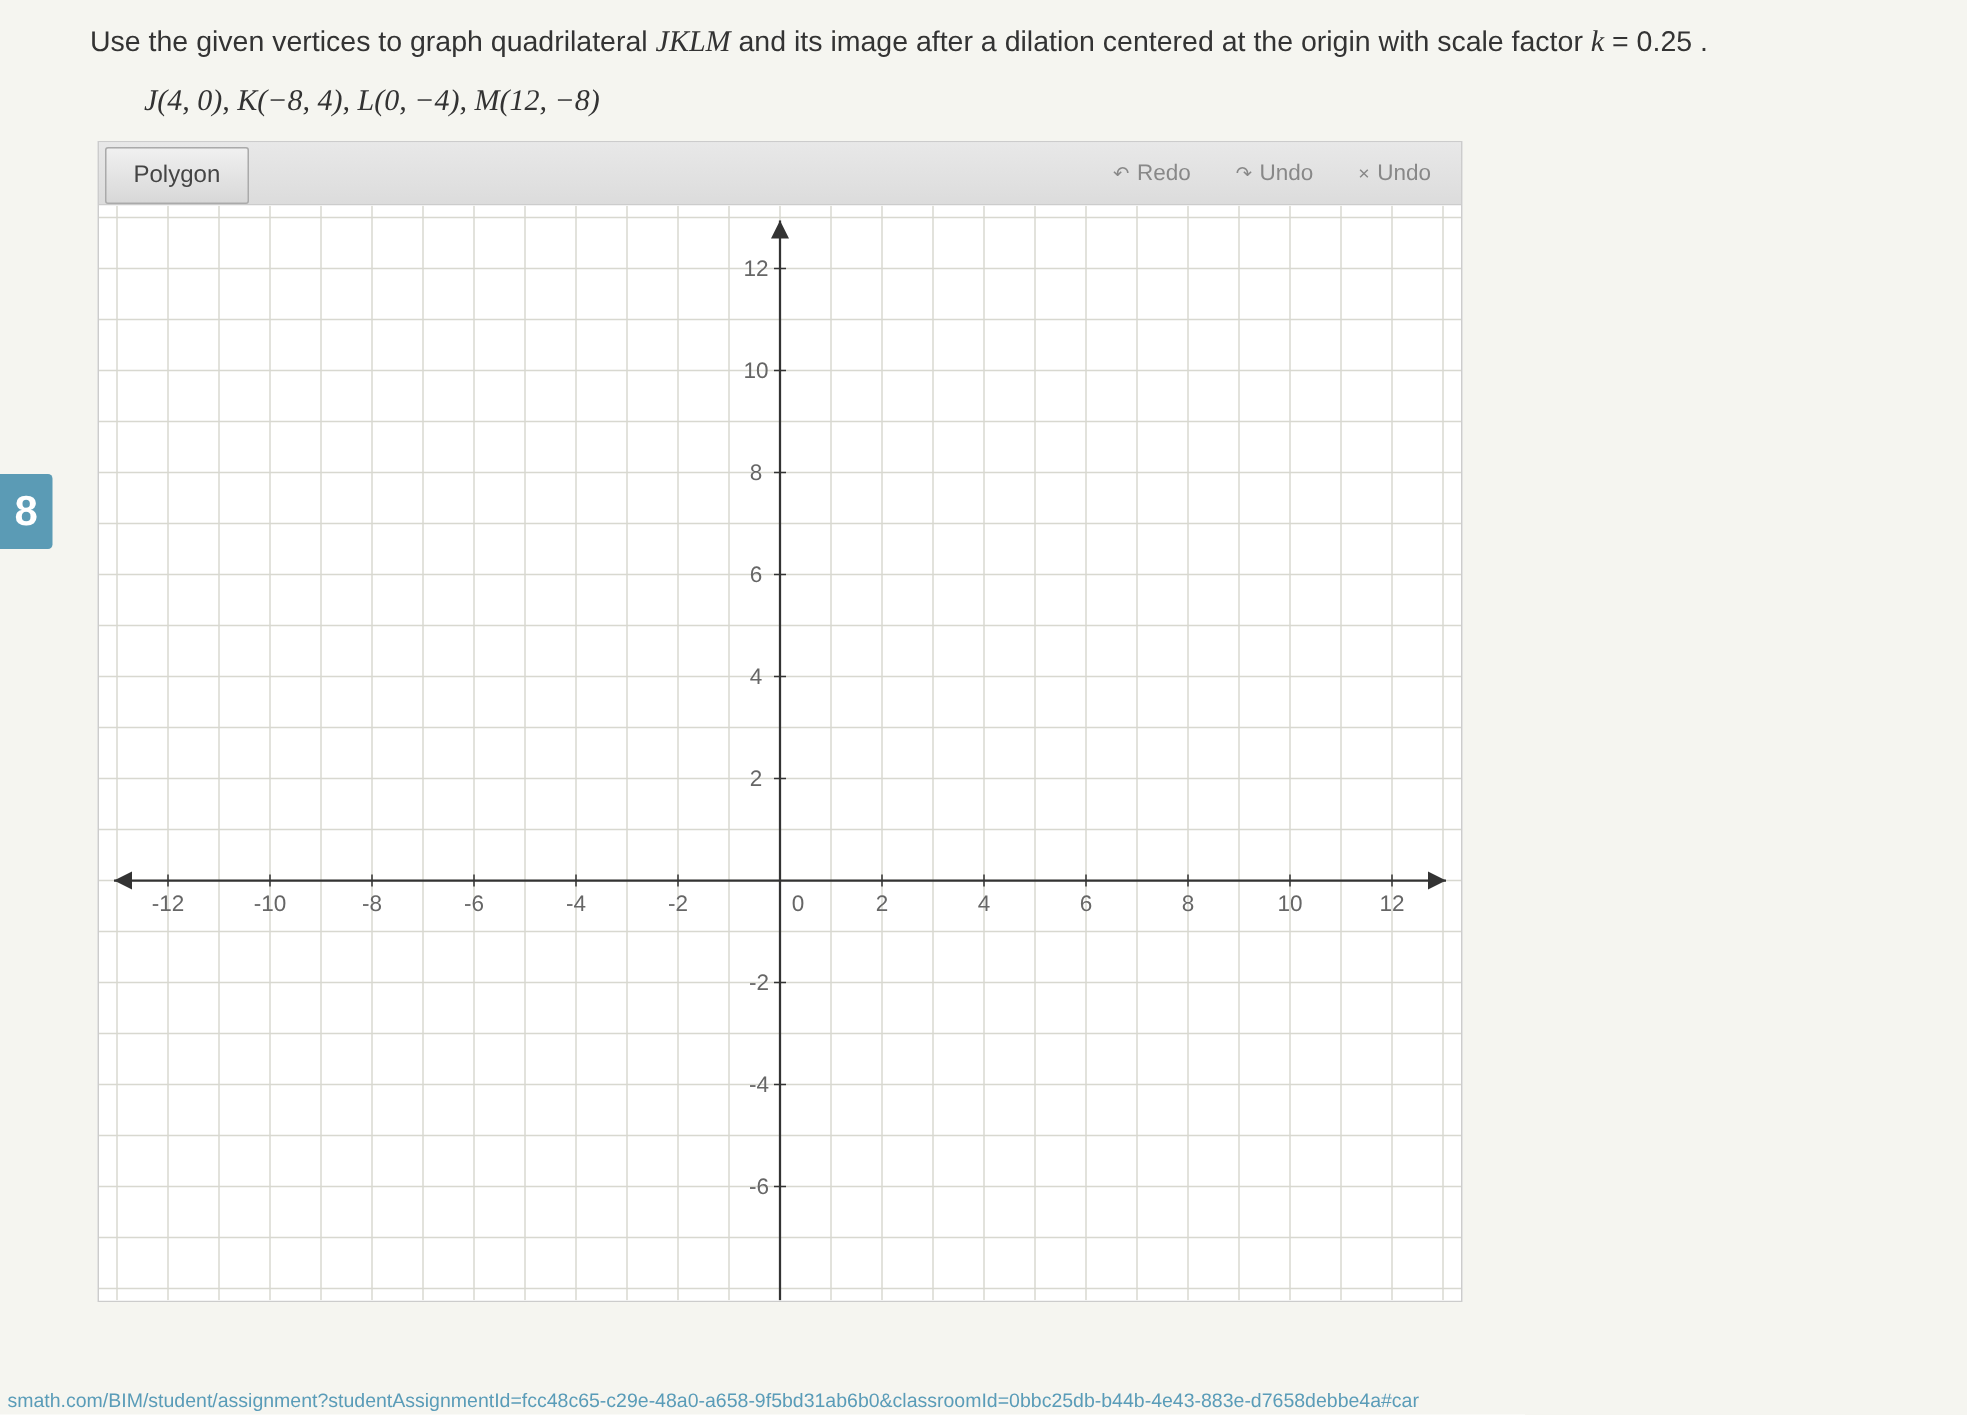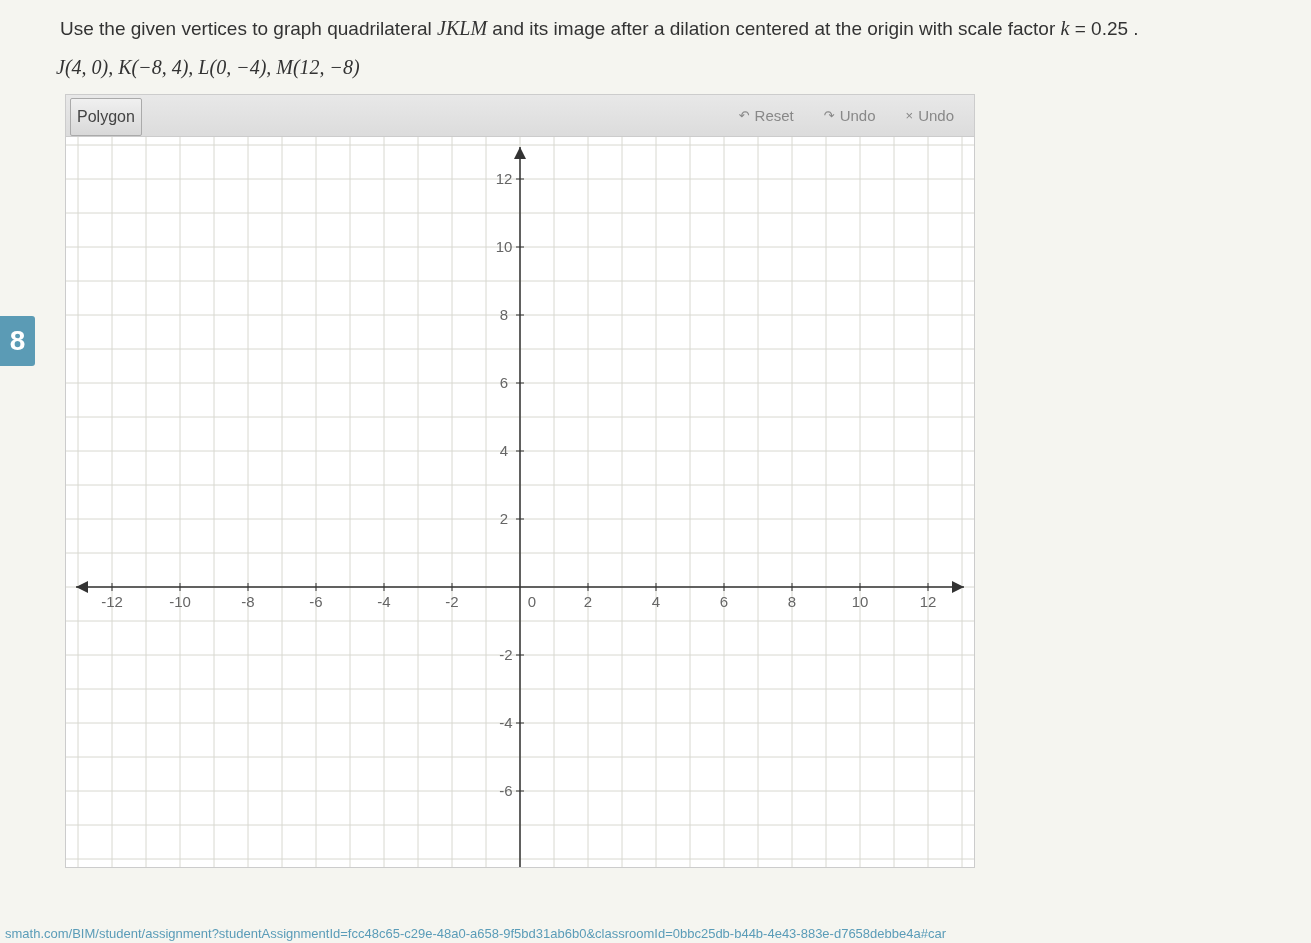--- a/index.html
+++ b/index.html
@@ -12,21 +12,21 @@
       overflow: hidden;
     }
     .problem-text {
       padding: 10px 42px 5px 60px;
       font-size: 19px;
       color: #333;
       line-height: 1.8;
     }
     .math-var { font-style: italic; font-family: 'Times New Roman', serif; font-size: 20px; }
     .vertices-line {
-      padding: 5px 50px 15px 56px;
+      padding: 5px 50px 15px 96px;
       font-size: 20px;
       color: #333;
       font-family: 'Times New Roman', serif;
       font-style: italic;
     }
     .question-badge {
       position: absolute;
       left: 0;
       top: 316px;
       width: 35px;
@@ -50,21 +50,21 @@
     .toolbar {
       height: 42px;
       background: linear-gradient(#e8e8e8, #dcdcdc);
       border-bottom: 1px solid #ccc;
       display: flex;
       align-items: center;
       position: relative;
     }
     .polygon-btn {
       height: 38px;
-      padding: 0 6px;
+      padding: 0 18px;
       margin: 2px 0 0 4px;
       background: linear-gradient(#f0f0f0, #d8d8d8);
       border: 1px solid #aaa;
       border-radius: 2px;
       font-size: 16px;
       color: #444;
       cursor: pointer;
       font-weight: 500;
     }
     .toolbar-right {
@@ -134,21 +134,21 @@
 </div>
 
 <div class="graph-container">
   <div class="toolbar">
     <button class="polygon-btn">
       <span>Polygon</span>
     </button>
     <div class="toolbar-right">
       <div class="tool-action">
         <span class="icon">↶</span>
-        <span>Reset</span>
+        <span>Redo</span>
       </div>
       <div class="tool-action">
         <span class="icon">↷</span>
         <span>Undo</span>
       </div>
       <div class="tool-action">
         <span class="icon">×</span>
         <span>Undo</span>
       </div>
     </div>

